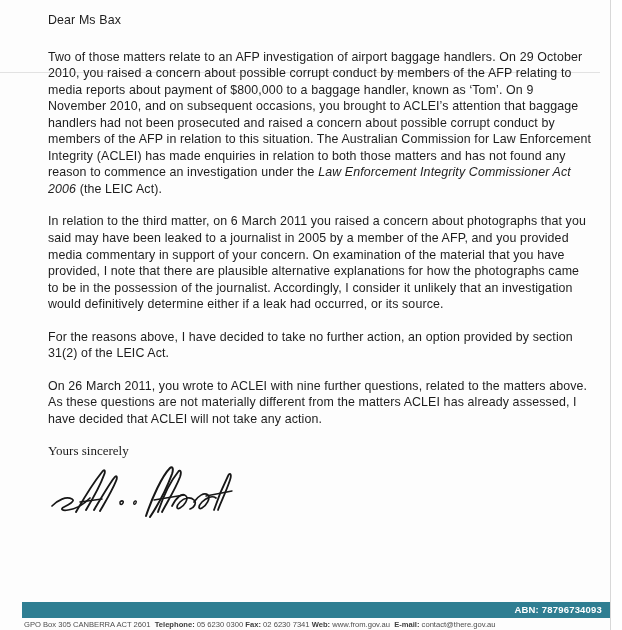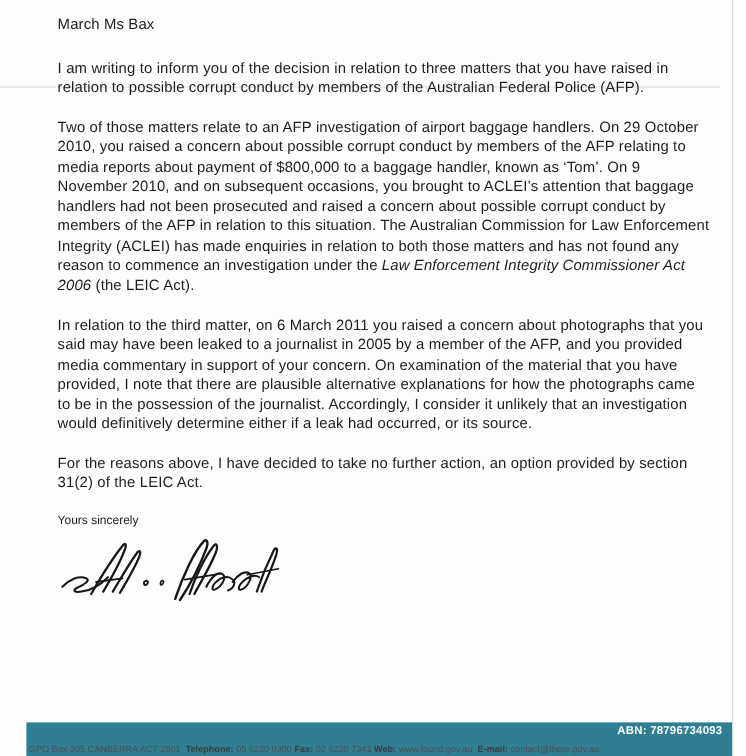--- a/index.html
+++ b/index.html
@@ -57,43 +57,44 @@
     text-align: left;
     letter-spacing: 0.01em;
   }
   .para.salutation {
     margin-bottom: 20px;
   }
   .para em {
     font-style: italic;
   }
   .sign-off {
-    font-size: 10px;
+    font-size: 13px;
     line-height: 16.55px;
     margin: 0 0 4px 0;
+    font-family: Liberation Serif, serif;
   }
   
   #signature {
     position: relative;
     left: -2px;
     margin-top: 6px;
     margin-bottom: 2px;
     height: 52px;
     width: 200px;
   }
   #signature svg {
     display: block;
   }
   
   #footer-bar {
     position: absolute;
     left: 22px;
     top: 602px;
     width: 588px;
-    height: 28px;
+    height: 16px;
     background: #2f7e92;
   }
   #abn-text {
     position: absolute;
     right: 8px;
     top: 2px;
     font-size: 9.5px;
     font-weight: bold;
     color: #ffffff;
     letter-spacing: 0.02em;
@@ -121,30 +122,30 @@
 <body>
 
 <div id="page">
 
   <div id="page-edge-outer"></div>
   <div id="page-edge"></div>
   <div class="scan-line" style="top:72px;"></div>
 
   <div id="letter-body">
 
-    <p class="para salutation">March Ms Bax</p>
+    <p class="para salutation">Dear Ms Bax</p>
 
-    <p class="para">I am writing to inform you of the decision in relation to three matters that you have raised in relation to possible corrupt conduct by members of the Australian Federal Police (AFP).</p>
 
     <p class="para"><span>Two of those matters relate to an AFP investigation of airport baggage handlers. On 29 October 2010, you raised a concern about possible corrupt conduct by members of the AFP relating to media reports about payment of $800,000 to a baggage handler, known as ‘Tom’. On 9 November 2010, and on subsequent occasions, you brought to ACLEI’s attention that baggage handlers had not been prosecuted and raised a concern about possible corrupt conduct by members of the AFP in relation to this situation. The Australian Commission for Law Enforcement Integrity (ACLEI) has made enquiries in relation to both those matters and has not found any reason to commence an investigation under the </span><em>Law Enforcement Integrity Commissioner Act 2006</em><span> (the LEIC Act).</span></p>
 
     <p class="para">In relation to the third matter, on 6 March 2011 you raised a concern about photographs that you said may have been leaked to a journalist in 2005 by a member of the AFP, and you provided media commentary in support of your concern. On examination of the material that you have provided, I note that there are plausible alternative explanations for how the photographs came to be in the possession of the journalist. Accordingly, I consider it unlikely that an investigation would definitively determine either if a leak had occurred, or its source.</p>
 
     <p class="para">For the reasons above, I have decided to take no further action, an option provided by section 31(2) of the LEIC Act.</p>
 
+    <p class="para">On 26 March 2011, you wrote to ACLEI with nine further questions, related to the matters above. As these questions are not materially different from the matters ACLEI has already assessed, I have decided that ACLEI will not take any action.</p>
 
 
 
     <p class="sign-off">Yours sincerely</p>
 
     <div id="signature">
       <svg width="200" height="52" viewBox="0 0 200 52" aria-hidden="true">
         <g fill="none" stroke="#171717" stroke-linecap="round" stroke-linejoin="round">
           <path d="M6 40 C12 34, 20 30, 26 33 C30 35, 22 39, 18 41 C14 43, 16 45, 22 44 C30 43, 38 38, 44 32" stroke-width="1.7"></path>
           <path d="M30 46 C38 32, 48 16, 56 6 C58 3, 60 4, 58 9 C54 20, 46 34, 40 44" stroke-width="1.9"></path>
@@ -163,16 +164,16 @@
       </svg>
     </div>
 
   </div>
 
   <div id="footer-bar">
     <span id="abn-text">ABN:  78796734093</span>
   </div>
 
   <div id="footer-contact">
-    <span>GPO Box 305  CANBERRA  ACT  2601</span>&nbsp;&nbsp;<b>Telephone:</b>&nbsp;<span>05 6230 0300</span>&nbsp;<b>Fax:</b>&nbsp;<span>02 6230 7341</span>&nbsp;<b>Web:</b>&nbsp;<span>www.found.gov.au</span>&nbsp;&nbsp;<b>E-mail:</b>&nbsp;<span>contact@there.gov.au</span>
+    <span>GPO Box 305  CANBERRA  ACT  2601</span>&nbsp;&nbsp;<b>Telephone:</b>&nbsp;<span>05 6230 0300</span>&nbsp;<b>Fax:</b>&nbsp;<span>02 6230 7341</span>&nbsp;<b>Web:</b>&nbsp;<span>www.from.gov.au</span>&nbsp;&nbsp;<b>E-mail:</b>&nbsp;<span>contact@there.gov.au</span>
   </div>
 
 </div>
 
 </body></html>

